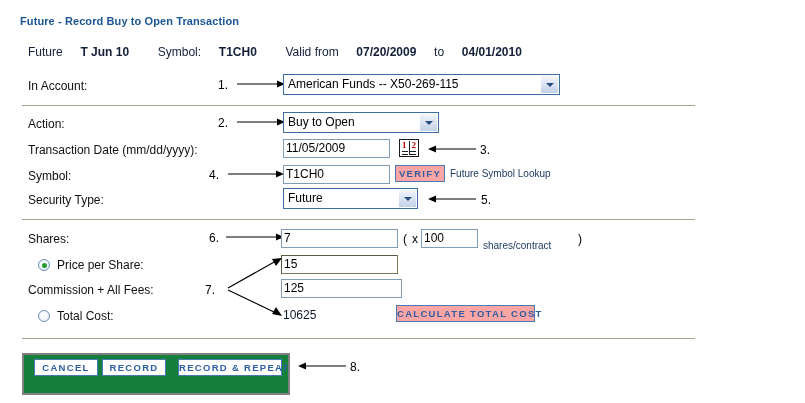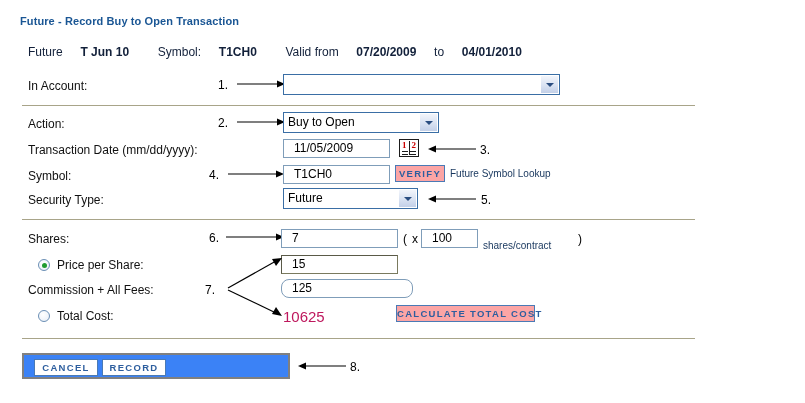--- a/index.html
+++ b/index.html
@@ -63,21 +63,21 @@
 
   
   .txt {
     position: absolute;
     box-sizing: border-box;
     border: 1px solid #7f9db9;
     background: #ffffff;
     font-family: "Liberation Sans", sans-serif;
     font-size: 12px;
     color: #000000;
-    padding: 0 10px;
+    padding: 0 2px;
     height: 19px;
     line-height: 17px;
   }
   .txt.active {
     border: 1px solid #7a7a5e;
     border-top-color: #5a5a48;
     border-left-color: #5a5a48;
   }
 
   
@@ -214,35 +214,35 @@
     white-space: nowrap;
   }
   .anno-svg {
     position: absolute;
     overflow: visible;
   }
 
   
   .val {
     position: absolute;
-    font-size: 15px;
-    color: #be185d;
+    font-size: 12px;
+    color: #0f172a;
     white-space: nowrap;
   }
 
   
   .btnbar {
     position: absolute;
     left: 22px;
     top: 353px;
     width: 268px;
-    height: 26px;
+    height: 42px;
     box-sizing: border-box;
     border: 2px solid #808080;
-    background: #3b82f6;
+    background: #15803d;
   }
   .bigbtn {
     position: absolute;
     box-sizing: border-box;
     top: 4px;
     height: 17px;
     border: 1px solid #4a7ab5;
     background: #ffffff;
     color: #2d5e9e;
     font-size: 9.5px;
@@ -288,20 +288,21 @@
 
 <div class="lbl" style="left:28px; top:79px;">In Account:</div>
 
 <div class="anno" style="left:218px; top:78px;">1.</div>
 <svg class="anno-svg" style="left:237px; top:77px;" width="48" height="14">
   <line x1="0" y1="7" x2="42" y2="7" stroke="#000" stroke-width="1.2"></line>
   <polygon points="48,7 40,3.4 40,10.6" fill="#000"></polygon>
 </svg>
 
 <div class="sel" style="left:283px; top:74px; width:277px;">
+  <span class="sel-text">American Funds -- X50-269-115</span>
   <span class="sel-btn"></span>
 </div>
 
 <div class="lbl" style="left:28px; top:117px;">Action:</div>
 
 <div class="anno" style="left:218px; top:116px;">2.</div>
 <svg class="anno-svg" style="left:237px; top:115px;" width="48" height="14">
   <line x1="0" y1="7" x2="42" y2="7" stroke="#000" stroke-width="1.2"></line>
   <polygon points="48,7 40,3.4 40,10.6" fill="#000"></polygon>
 </svg>
@@ -377,39 +378,40 @@
 
 <div class="paren" style="left:578px; top:232px;">)</div>
 
 <div class="radio on" style="left:38px; top:259px;"></div>
 <div class="lbl" style="left:57px; top:258px;">Price per Share:</div>
 
 <div class="txt active" style="left:281px; top:255px; width:117px;">15</div>
 
 <div class="lbl" style="left:28px; top:283px;">Commission + All Fees:</div>
 
-<div class="txt" style="left:281px; top:279px; width:132px;border-radius:8px;">125</div>
+<div class="txt" style="left:281px; top:279px; width:121px;">125</div>
 
 <div class="anno" style="left:205px; top:283px;">7.</div>
 <svg class="anno-svg" style="left:224px; top:256px;" width="60" height="62">
   <line x1="4" y1="32" x2="52" y2="5" stroke="#000" stroke-width="1.2"></line>
   <polygon points="58,2 48,3 52,10" fill="#000"></polygon>
   <line x1="4" y1="34" x2="52" y2="57" stroke="#000" stroke-width="1.2"></line>
   <polygon points="58,60 48,58 52,51" fill="#000"></polygon>
 </svg>
 
 <div class="radio" style="left:38px; top:310px;"></div>
 <div class="lbl" style="left:57px; top:309px;">Total Cost:</div>
 
 <div class="val" style="left:283px; top:308px;">10625</div>
 
 <div class="minibtn" style="left:396px; top:305px; width:139px;">CALCULATE TOTAL COST</div>
 
 <div class="btnbar">
   <div class="bigbtn" style="left:10px; width:64px;">CANCEL</div>
   <div class="bigbtn" style="left:78px; width:64px;">RECORD</div>
+  <div class="bigbtn" style="left:154px; width:104px;">RECORD &amp; REPEAT</div>
 </div>
 
 <svg class="anno-svg" style="left:298px; top:359px;" width="48" height="14">
   <line x1="6" y1="7" x2="48" y2="7" stroke="#000" stroke-width="1.2"></line>
   <polygon points="0,7 8,3.4 8,10.6" fill="#000"></polygon>
 </svg>
 <div class="anno" style="left:350px; top:360px;">8.</div>
 
 </body></html>

